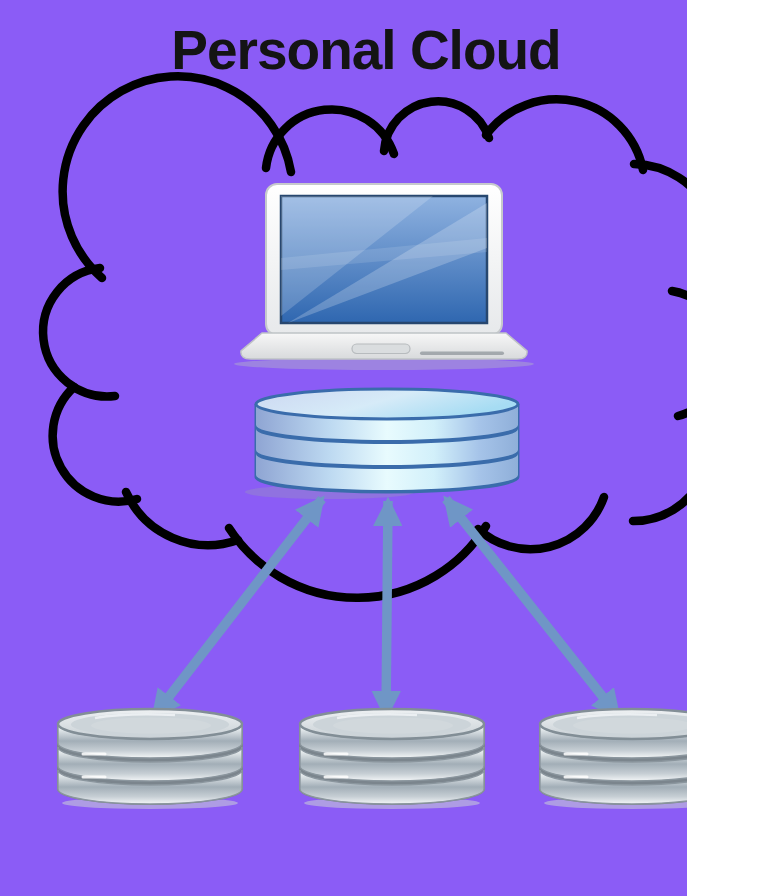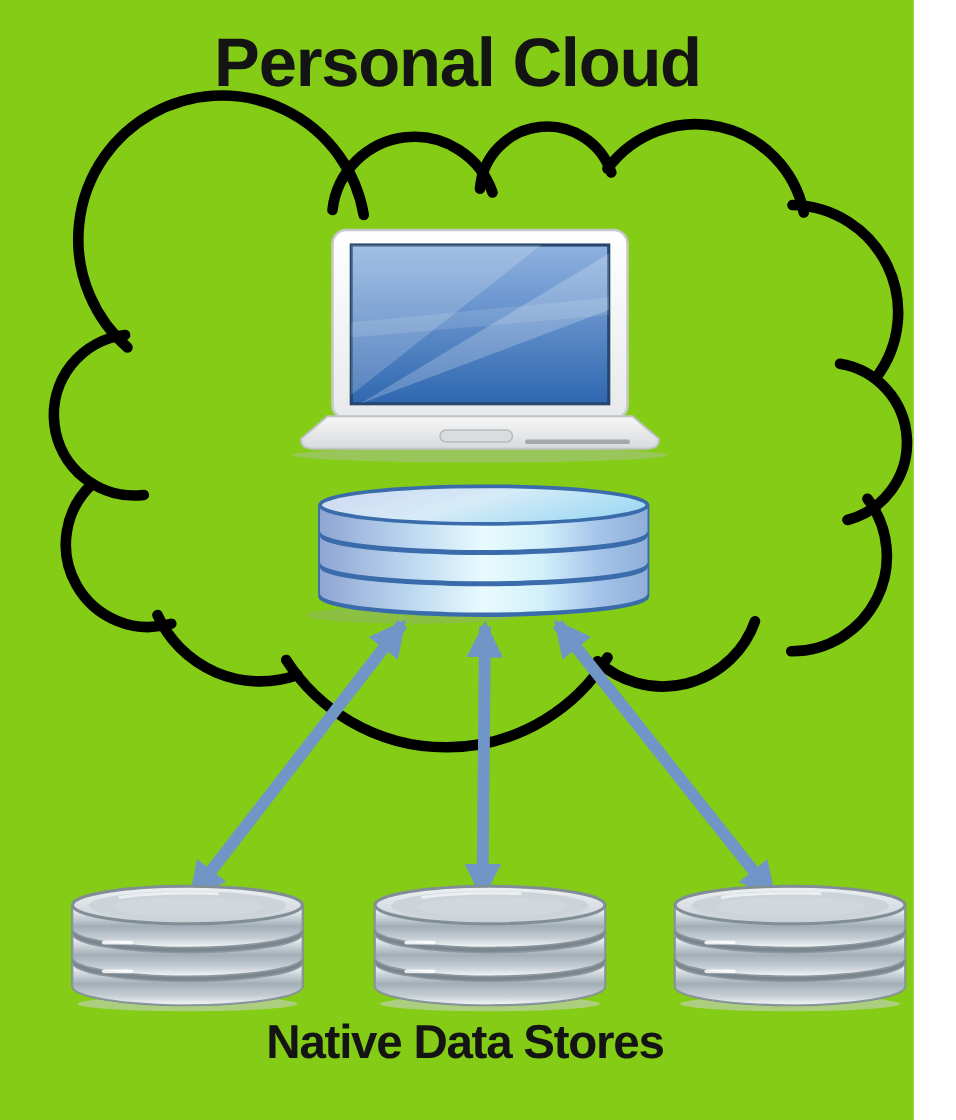--- a/index.html
+++ b/index.html
@@ -1,19 +1,18 @@
 <!DOCTYPE html>
 <html><head>
 <meta charset="utf-8">
 <style>
   html,body{margin:0;padding:0;background:#ffffff;}
   .canvas{
-    position:relative;width:687px;height:896px;background:#84cc16;overflow:hidden;
+    position:relative;width:687px;height:896px;background:#8b5cf6;overflow:hidden;
     font-family:"Liberation Sans","DejaVu Sans",sans-serif;
-    padding-left:44px;
   }
   .canvas svg{position:absolute;left:0;top:0;}
   .lbl{
     position:absolute;color:#141414;font-weight:600;letter-spacing:-1px;
     text-align:center;white-space:nowrap;line-height:1.05;
   }
   .lbl-title{left:0;top:22px;width:732px;font-size:55px;}
   .lbl-pds{left:89px;top:410px;width:200px;font-size:47px;}
   .lbl-bottom{left:0;top:815px;width:744px;font-size:38px;}
 </style>
@@ -120,14 +119,13 @@
       <line x1="388" y1="501" x2="386" y2="716" marker-start="url(#ah)" marker-end="url(#ah)"></line>
       <line x1="446" y1="499" x2="618" y2="716" marker-start="url(#ah)" marker-end="url(#ah)"></line>
     </g>
 
     <use href="#grayCyl" x="55" y="704"></use>
     <use href="#grayCyl" x="297" y="704"></use>
     <use href="#grayCyl" x="537" y="704"></use>
   </svg>
 
   <div class="lbl lbl-title">Personal Cloud</div>
-  <div class="lbl lbl-bottom">Native Data Stores</div>
 </div>
 
 </body></html>

